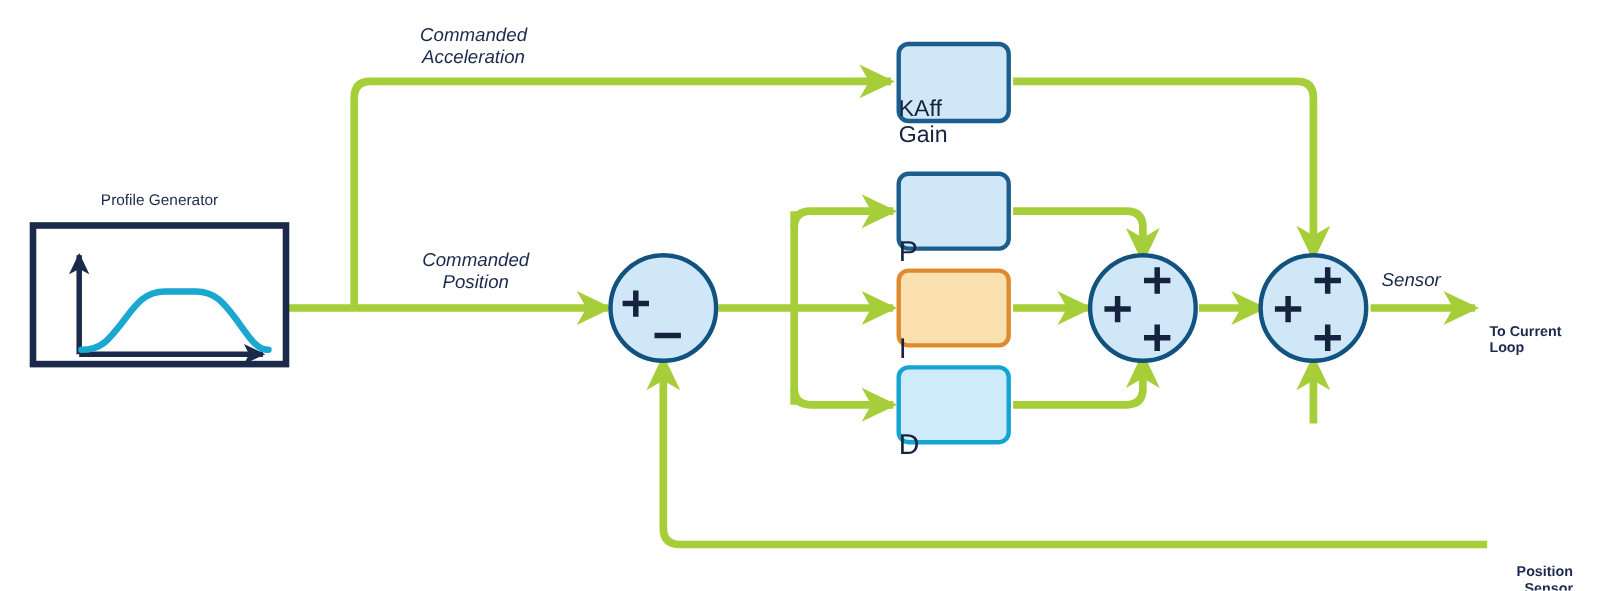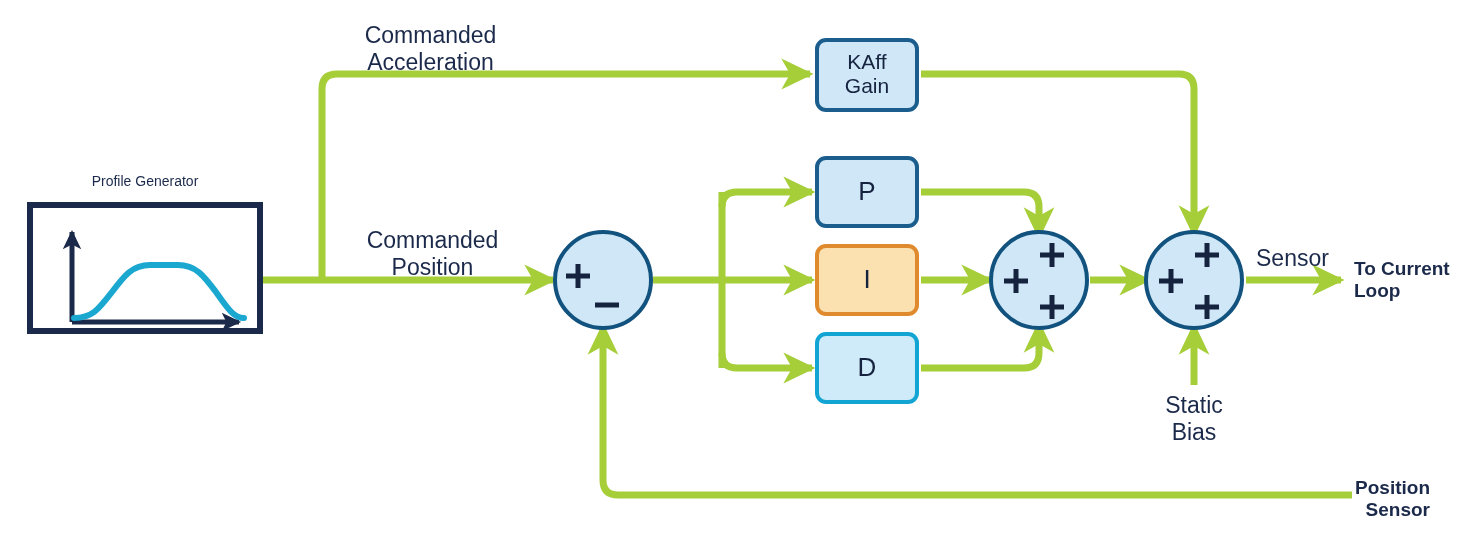--- a/index.html
+++ b/index.html
@@ -21,32 +21,33 @@
     top: 0;
     width: 1466px;
     height: 537px;
   }
   .lbl {
     position: absolute;
     color: #1B2A4A;
     line-height: 1.18;
     white-space: pre;
   }
-  .lbl-italic { font-size: 23px; }
-  .lbl-bold   { font-weight: bold; font-size: 19px; }
+  .lbl-italic { font-style: italic; font-size: 17px; }
+  .lbl-bold   { font-weight: bold; font-size: 13px; margin-top: 35px; }
   .lbl-plain  { font-size: 14px; }
   .ctr { text-align: center; }
   .rgt { text-align: right; }
   .blocktext {
     position: absolute;
     color: #16233F;
     font-size: 26px;
-    text-align: center;
+    text-align: left;
     line-height: 1.15;
     white-space: pre;
+    margin-top: 37px;
   }
   .blocktext.small { font-size: 21px; }
 </style>
 </head>
 <body>
 
 <div id="canvas">
 
   <svg class="layer" viewBox="0 0 1466 537" xmlns="http://www.w3.org/2000/svg">
     <defs>
@@ -144,19 +145,17 @@
 
   <div class="blocktext" style="left:817px; top:265px; width:100px;">I</div>
 
   <div class="blocktext" style="left:817px; top:353px; width:100px;">D</div>
 
   <div class="lbl lbl-italic" style="left:1256px; top:245px;">Sensor</div>
 
   <div class="lbl lbl-bold" style="left:1354px; top:258px;">To Current
 Loop</div>
 
-  <div class="lbl lbl-italic ctr" style="left:1124px; top:392px; width:140px;">Static
-Bias</div>
 
   <div class="lbl lbl-bold rgt" style="left:1256px; top:477px; width:174px;">Position
 Sensor</div>
 
 </div>
 
 </body></html>

